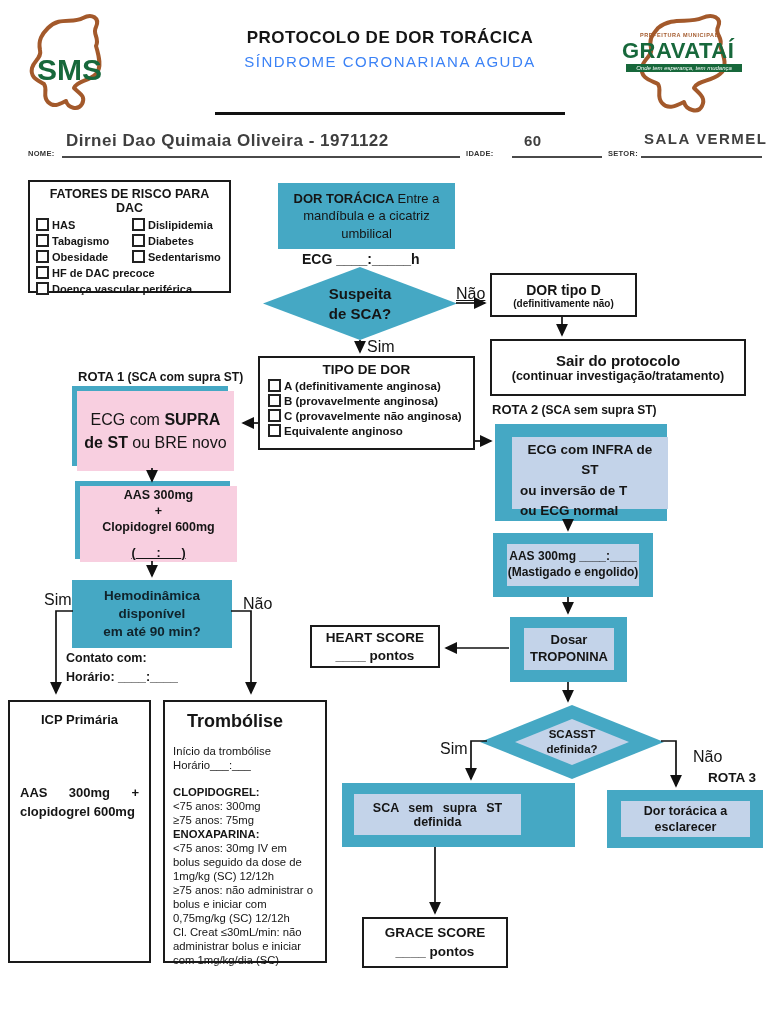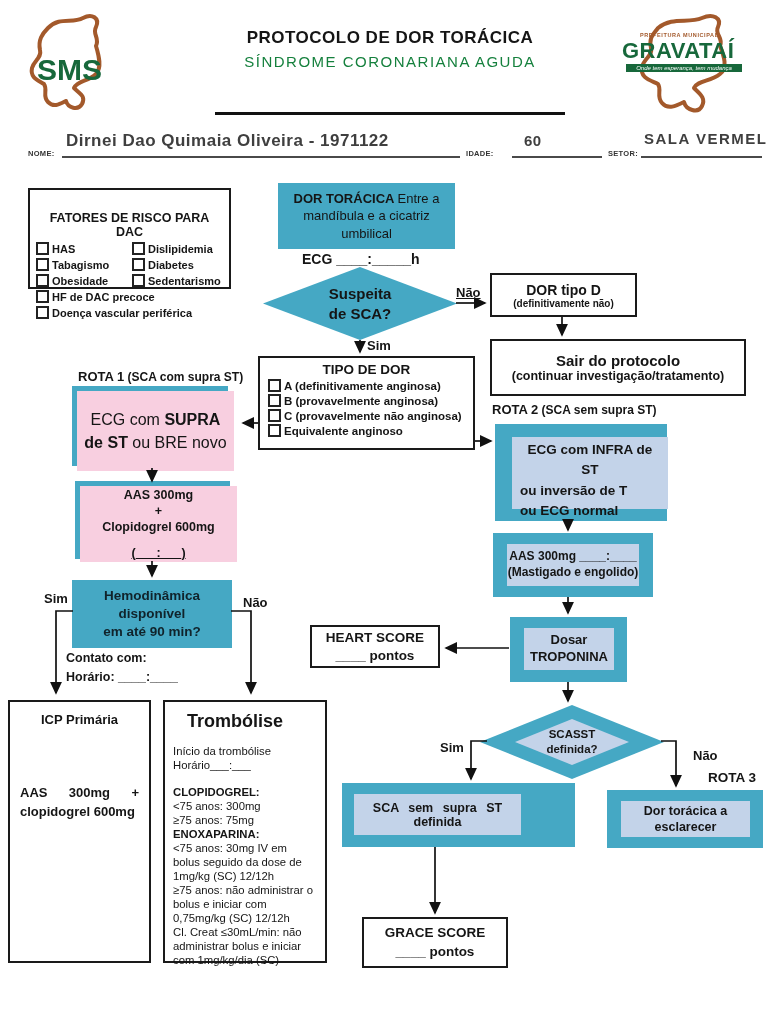--- a/index.html
+++ b/index.html
@@ -19,40 +19,40 @@
   .tealbox{background:var(--teal)}
   .pinkbox{background:var(--pink)}
   .innerbox{background:var(--inner)}
   .b{font-weight:bold}
   .ctr{display:flex;flex-direction:column;align-items:center;justify-content:center;text-align:center}
   .cb{display:inline-block;width:13px;height:13px;border:2px solid #222;background:#fff;flex:0 0 auto;margin-right:3px}
   .cbrow{display:flex;align-items:center;font-size:11px;font-weight:bold;white-space:nowrap}
   .diamond{clip-path:polygon(50% 0,100% 50%,50% 100%,0 50%)}
   svg.lines{position:absolute;left:0;top:0;pointer-events:none;z-index:4}
   .lvl{z-index:2}
-  .lbl{font-weight:bold;font-size:13px;z-index:5}
+  .lbl{font-weight:normal;font-size:16px;z-index:5}
   .fillline{border-bottom:2px solid #4a4a4a}
   .smalllabel{font-size:7.5px;font-weight:bold;color:#333;letter-spacing:.3px}
   .pvalue{color:var(--gray);font-weight:bold;letter-spacing:.5px;white-space:nowrap}
 </style>
 </head>
 <body>
 
 <div id="page">
 
   <div class="abs" style="left:20px;top:8px;width:95px;height:118px">
     <svg width="95" height="118" viewBox="0 0 95 118">
       <path d="M28,20 C40,8 52,16 63,10 C72,5 80,10 76,19 C72,26 80,30 76,38 C79,48 82,60 76,66 C68,74 58,72 54,80 C60,86 66,88 62,96 C58,103 48,100 46,93 C40,96 34,100 28,94 C22,88 28,82 24,76 C18,72 10,70 12,60 C14,52 22,50 20,42 C18,32 22,26 28,20 Z" fill="none" stroke="#A3592B" stroke-width="4" stroke-linejoin="round"></path>
       <text x="17" y="72" font-size="30" font-weight="bold" fill="#17683B" font-family="Liberation Sans, sans-serif">SMS</text>
     </svg>
   </div>
 
   <div class="abs" style="left:185px;top:28px;width:410px;text-align:center">
     <div class="b" style="font-size:17px;letter-spacing:.5px">PROTOCOLO DE DOR TORÁCICA</div>
-    <div style="font-size:15px;letter-spacing:1.5px;color:#15803d;margin-top:5px">SÍNDROME CORONARIANA AGUDA</div>
+    <div style="font-size:15px;letter-spacing:1.5px;color:#3b82f6;margin-top:5px">SÍNDROME CORONARIANA AGUDA</div>
   </div>
   <div class="abs" style="left:215px;top:112px;width:350px;height:3px;background:#111"></div>
 
   <div class="abs" style="left:618px;top:6px;width:146px;height:120px">
     <svg width="146" height="120" viewBox="0 0 146 120">
       <path d="M40,22 C55,10 70,18 84,12 C95,7 104,12 100,21 C96,28 106,32 102,40 C106,50 110,62 102,68 C92,76 80,74 76,82 C82,88 88,92 84,100 C80,108 68,104 66,96 C58,100 50,104 44,97 C38,90 44,84 40,78 C32,74 22,72 24,61 C26,52 35,50 33,42 C31,32 34,30 40,22 Z" fill="none" stroke="#A3592B" stroke-width="4" stroke-linejoin="round"></path>
     </svg>
     <div class="abs" style="left:22px;top:26px;font-size:5.5px;color:#A3592B;font-weight:bold;letter-spacing:.6px">PREFEITURA MUNICIPAL</div>
     <div class="abs" style="left:4px;top:32px;font-size:22px;font-weight:bold;color:#17683B;letter-spacing:.5px">GRAVATAÍ</div>
     <div class="abs" style="left:8px;top:58px;width:116px;background:#17683B;color:#fff;font-size:6px;font-style:italic;text-align:center;padding:1px 0">Onde tem esperança, tem mudança</div>
@@ -63,21 +63,21 @@
   <div class="abs fillline" style="left:62px;top:140px;width:398px;height:18px"></div>
 
   <div class="abs smalllabel" style="left:466px;top:149px">IDADE:</div>
   <div class="abs pvalue" style="left:524px;top:132px;font-size:15px">60</div>
   <div class="abs fillline" style="left:512px;top:140px;width:90px;height:18px"></div>
 
   <div class="abs smalllabel" style="left:608px;top:149px">SETOR:</div>
   <div class="abs pvalue" style="left:644px;top:130px;font-size:15px;letter-spacing:1.5px">SALA VERMELHA</div>
   <div class="abs fillline" style="left:641px;top:140px;width:121px;height:18px"></div>
 
-  <div class="abs wbox lvl" style="left:28px;top:188px;width:203px;height:101px;padding:21px 6px">
+  <div class="abs wbox lvl" style="left:28px;top:180px;width:203px;height:113px;padding:5px 6px">
     <div class="b" style="font-size:12.5px;text-align:center;margin-bottom:3px">FATORES DE RISCO PARA DAC</div>
     <div style="display:grid;grid-template-columns:96px 1fr;row-gap:3px">
       <div class="cbrow">
           <span class="cb"></span>
           <span>HAS</span>
         </div>
       <div class="cbrow">
           <span class="cb"></span>
           <span>Dislipidemia</span>
         </div>

